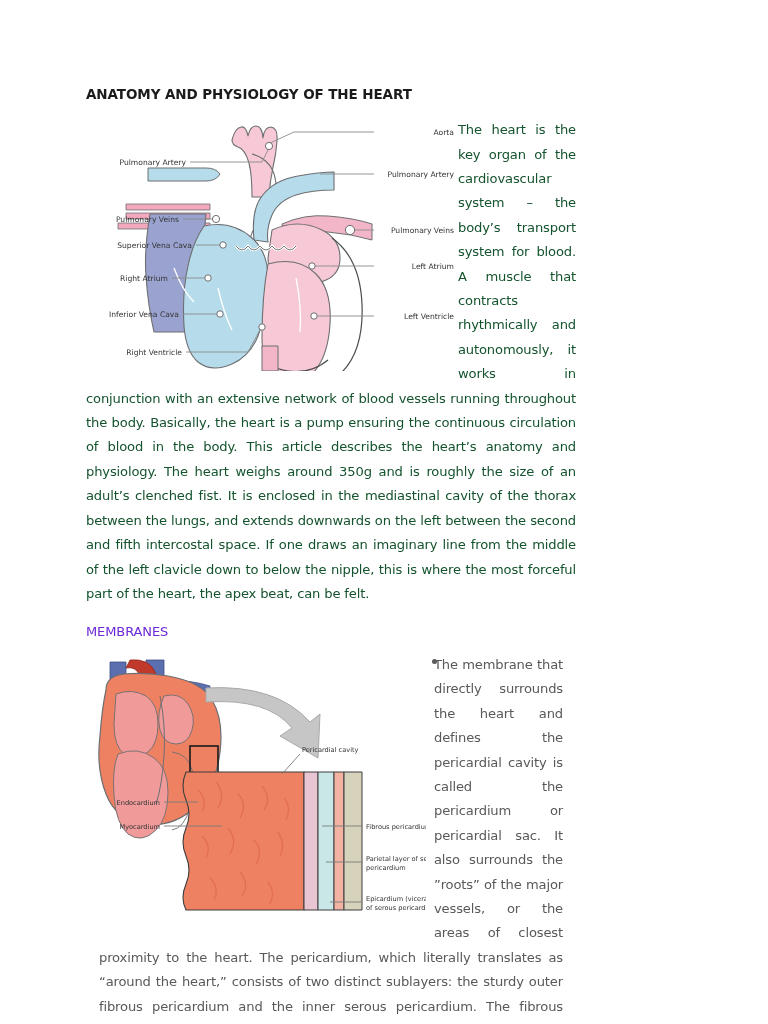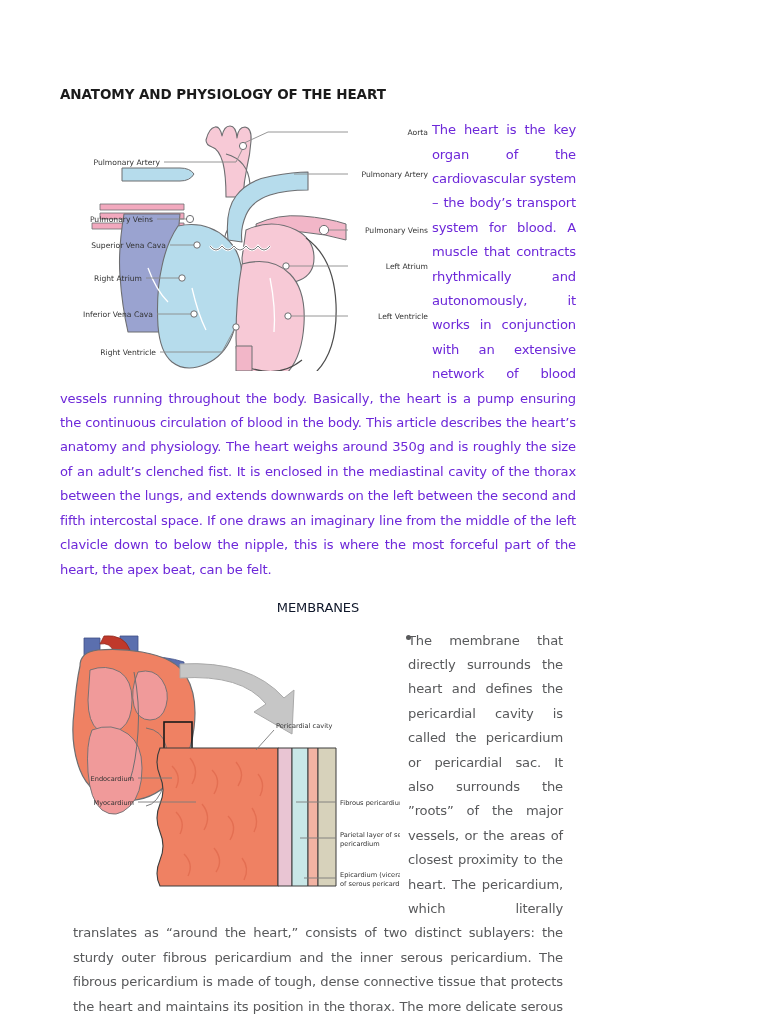--- a/index.html
+++ b/index.html
@@ -13,49 +13,48 @@
     font-family: "DejaVu Sans", "Liberation Sans", sans-serif;
     color: #58595b;
     overflow: hidden;
   }
   .page {
     position: relative;
     width: 662px;
     height: 1024px;
     background: #ffffff;
     box-sizing: border-box;
-    padding: 86px 86px 0 60px;
+    padding: 86px 86px 0 86px;
   }
 
   
   h1.doc-title {
     font-size: 13.5px;
     font-weight: bold;
     color: #1b1b1b;
     margin: 0 0 16px 0;
     letter-spacing: -0.1px;
     line-height: 1.2;
   }
   h2.section-title {
     font-size: 13px;
     font-weight: normal;
-    color: #0f172a;
+    color: #6d28d9;
     margin: 0 0 10px 0;
     letter-spacing: -0.1px;
     line-height: 1.2;
     clear: both;
-    text-align: center;
   }
 
   
   p.body-text {
     font-size: 13.1px;
     line-height: 24.4px;
     text-align: justify;
-    color: #6d28d9;
+    color: #14532d;
     margin: 0;
     letter-spacing: -0.15px;
   }
   .bullet-block {
     position: relative;
     margin: 0;
   }
   .bullet-block .bullet-dot {
     position: absolute;
     left: 346px;

